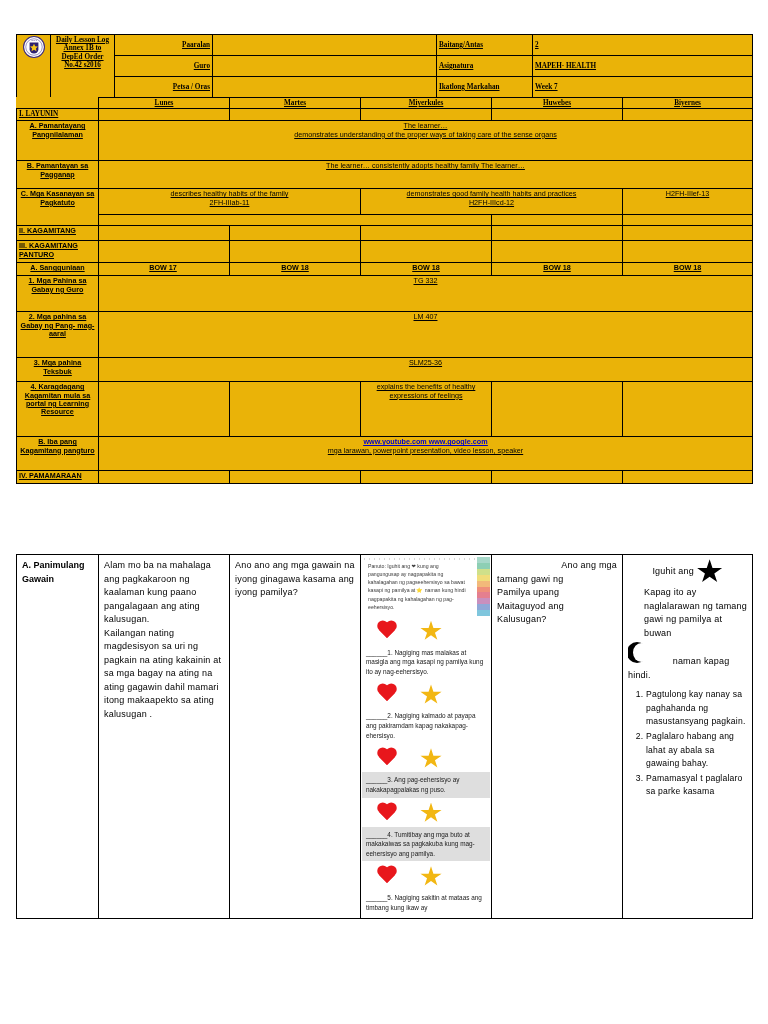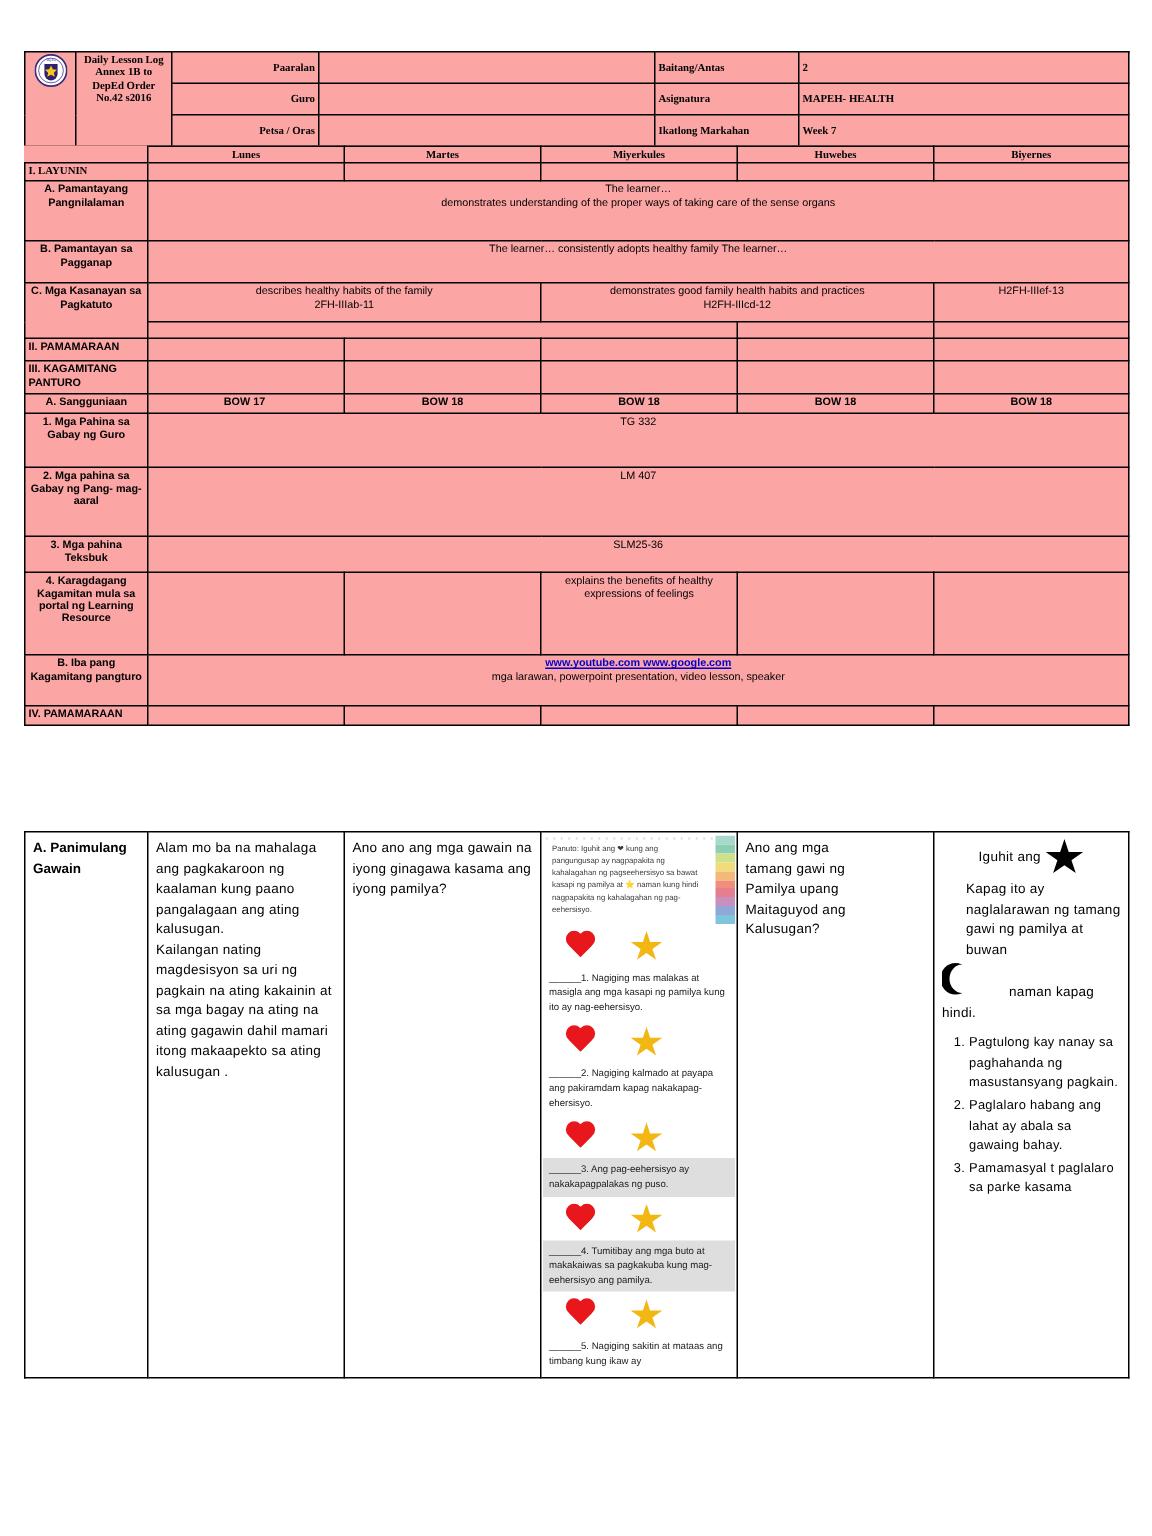--- a/index.html
+++ b/index.html
@@ -16,21 +16,22 @@
     background: #fff;
     padding: 0;
   }
 
   
   table.dll {
     border-collapse: collapse;
     table-layout: fixed;
     width: 736px;
     margin: 0 16px;
-    background: #fca5a5;
+    background: #eab308;
+    text-decoration: underline;
   }
   table.dll td {
     border: 1px solid #000;
     vertical-align: top;
     padding: 1px 2px;
     font-size: 7.2px;
     line-height: 1.15;
     color: #000;
   }
 
@@ -334,21 +335,21 @@
       </td>
       <td class="ctext">H2FH-IIIef-13</td>
     </tr>
     <tr>
       <td colspan="3" style="height:11px"></td>
       <td></td>
       <td></td>
     </tr>
 
     <tr>
-      <td class="rowlabel-l" style="height:15px">II. PAMAMARAAN</td>
+      <td class="rowlabel-l" style="height:15px">II. KAGAMITANG</td>
       <td></td>
       <td></td>
       <td></td>
       <td></td>
       <td></td>
     </tr>
 
     <tr>
       <td class="rowlabel-l" style="height:22px">III. KAGAMITANG PANTURO</td>
       <td></td>
@@ -483,21 +484,21 @@
 
           <div class="ws-icons">
             <span class="heart"></span>
             <span class="star-y"></span>
           </div>
           <div class="ws-item">______5. Nagiging sakitin at mataas ang timbang kung ikaw ay</div>
         </div>
       </td>
 
       <td class="q-text rnd">
-        <div style="text-align:left">Ano ang mga</div>
+        <div style="text-align:right">Ano ang mga</div>
         <div>tamang gawi ng</div>
         <div>Pamilya upang</div>
         <div>Maitaguyod ang</div>
         <div>Kalusugan?</div>
       </td>
 
       <td class="q-text rnd col5">
         <p style="text-align:center">
           <span>Iguhit ang</span>
           <span class="star-k"></span>

